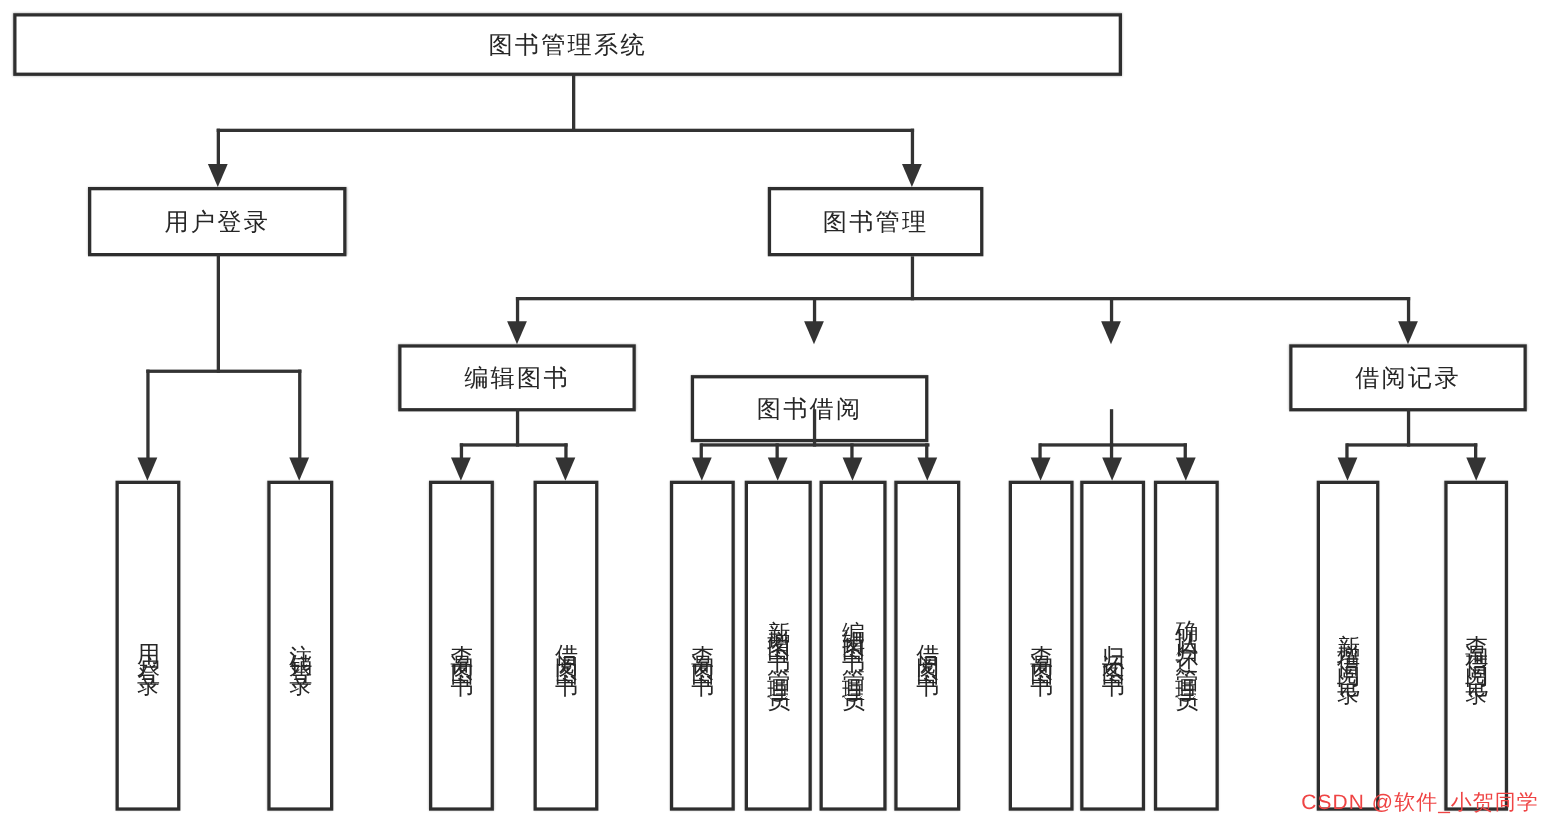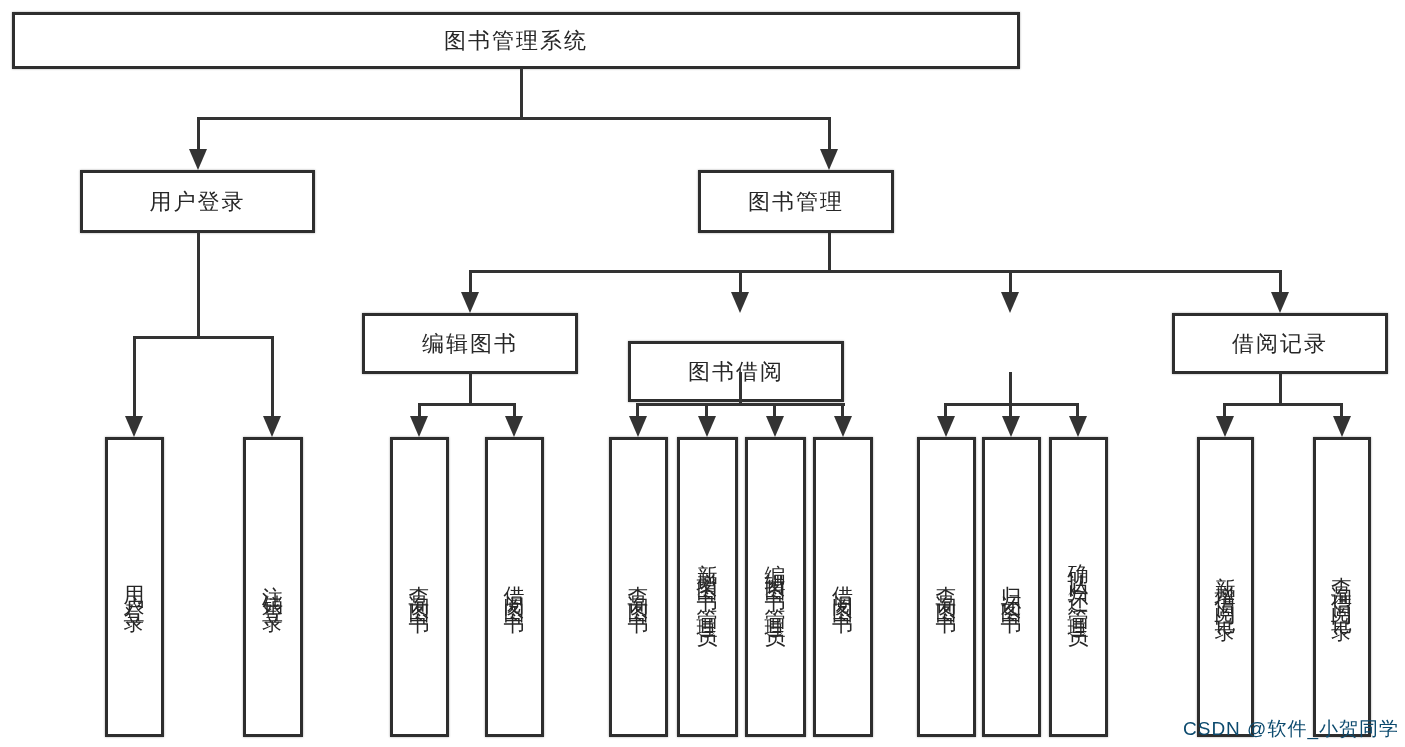--- a/index.html
+++ b/index.html
@@ -17,21 +17,21 @@
     font-size:21px; letter-spacing:9px; line-height:1; white-space:nowrap;
   }
   .line { position:absolute; background:#333333; }
   .arrow {
     position:absolute; width:0; height:0;
     border-left:9px solid transparent; border-right:9px solid transparent;
     border-top:21px solid #333333;
   }
   .watermark {
     position:absolute; left:1183px; top:716px; font-size:19px;
-    color:#0c4a6e; letter-spacing:1px; white-space:nowrap; z-index:5;
+    color:#ef4444; letter-spacing:1px; white-space:nowrap; z-index:5;
   }
 </style>
 </head>
 <body>
 
 <div class="canvas">
 
   <div class="box" style="left:12px; top:12px; width:1008px; height:57px;font-family:Liberation Serif, serif;">
     <span class="hlabel">图书管理系统</span>
   </div>

